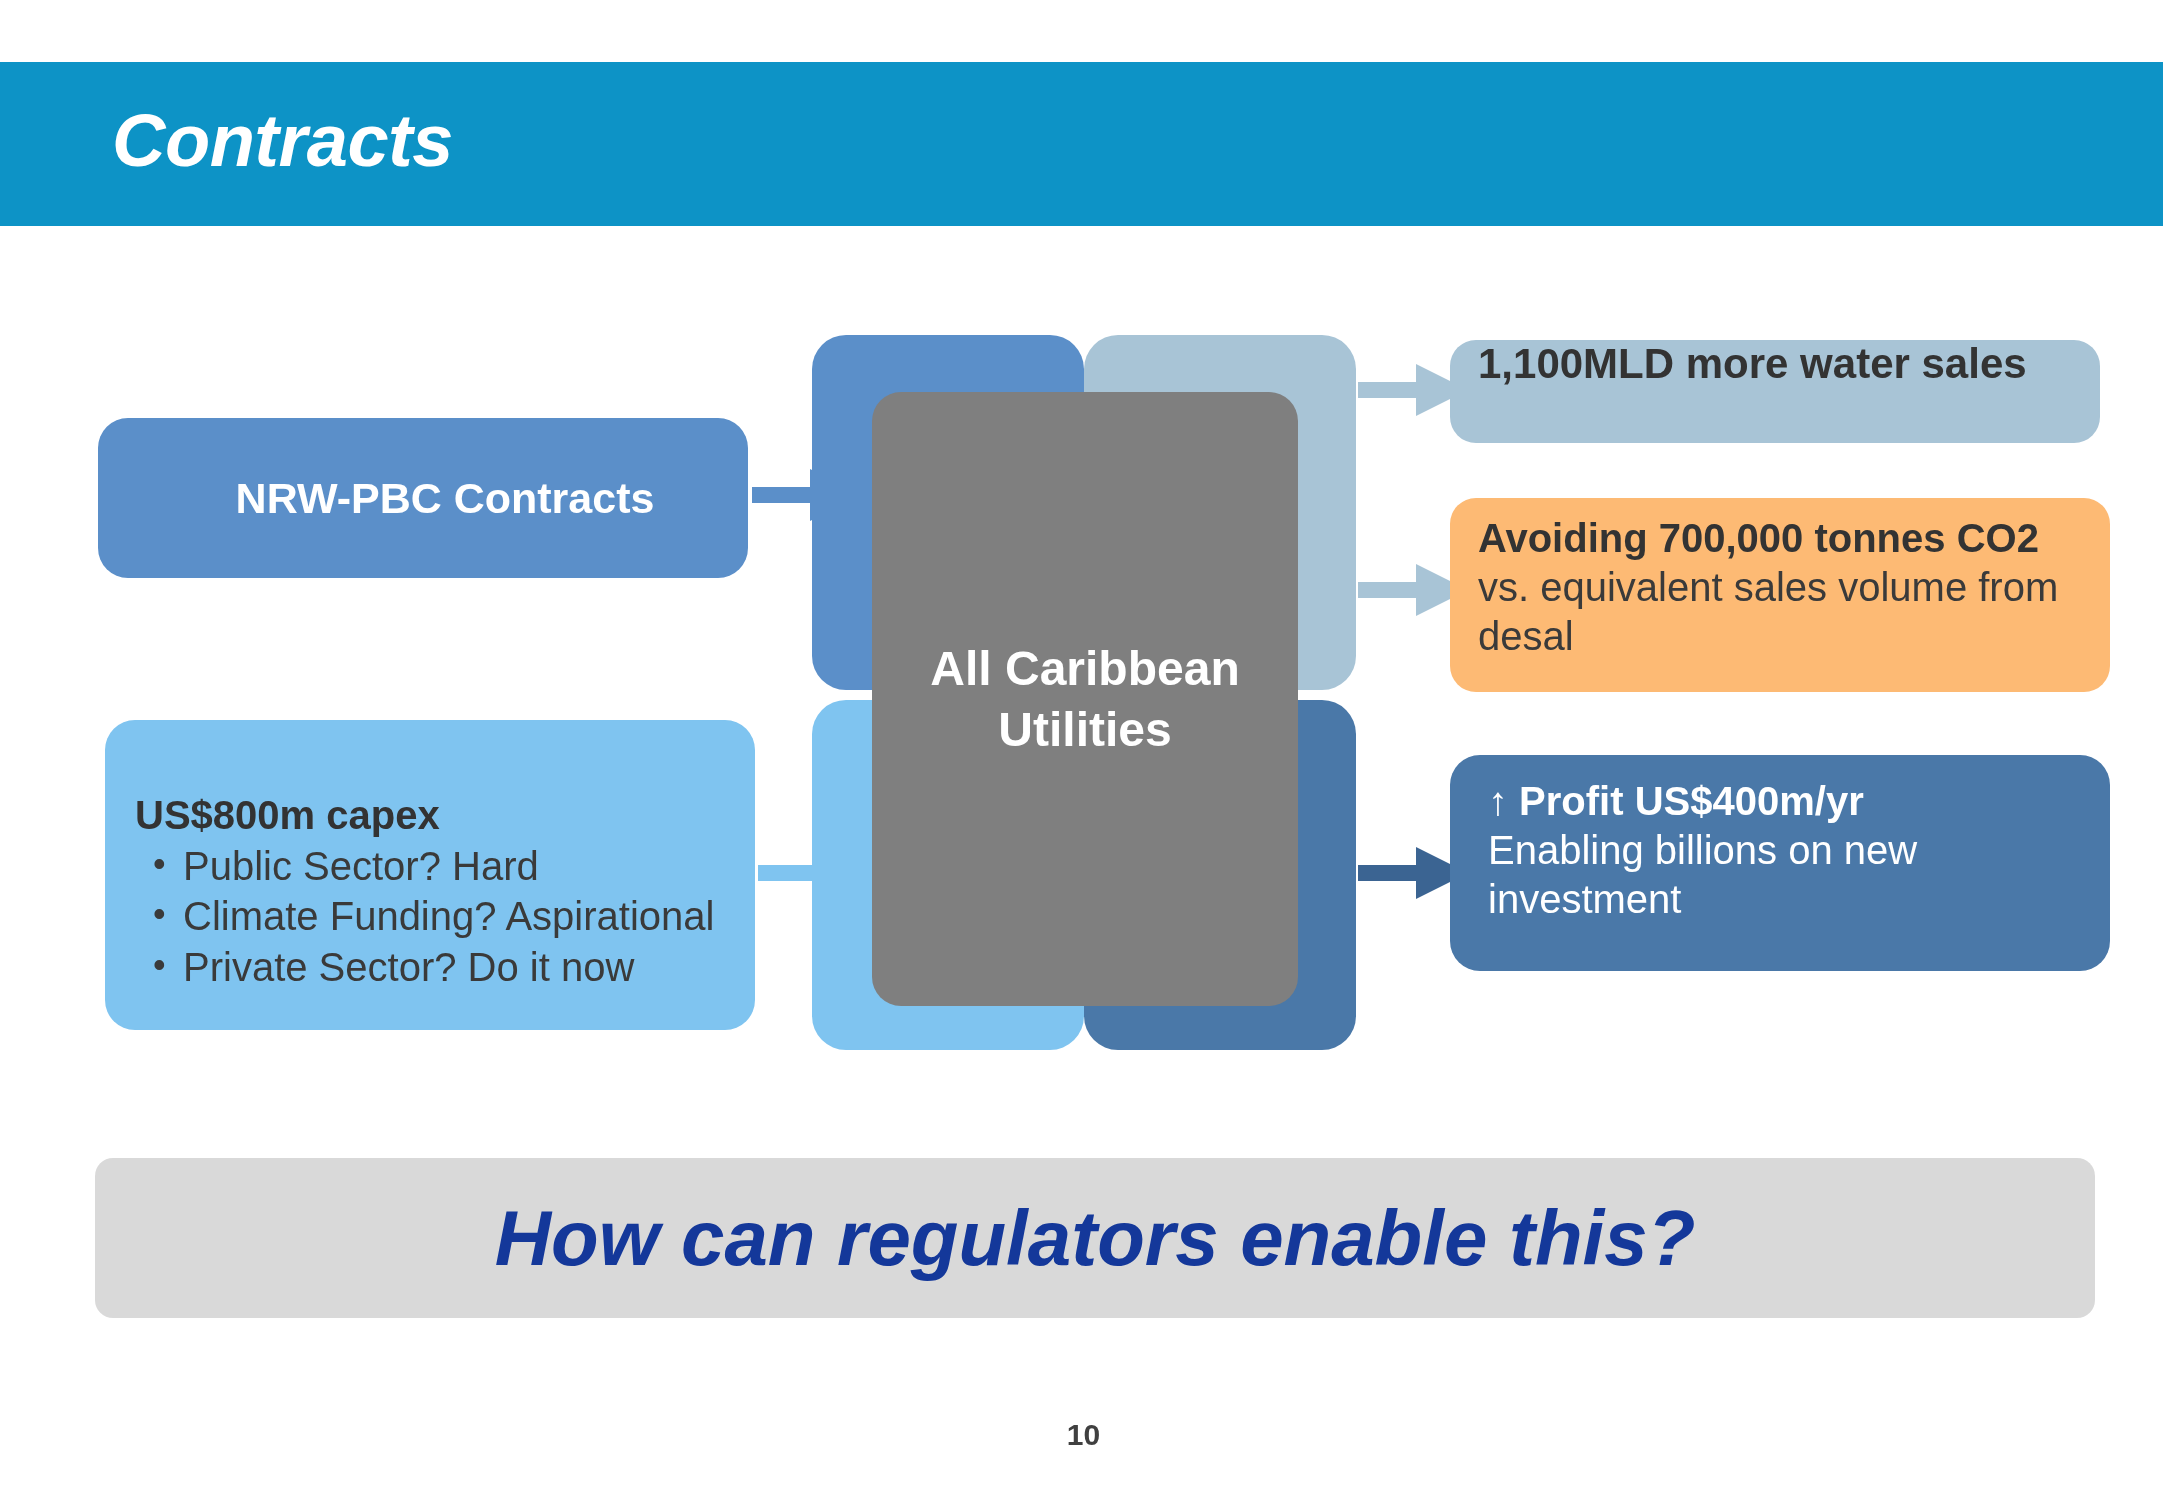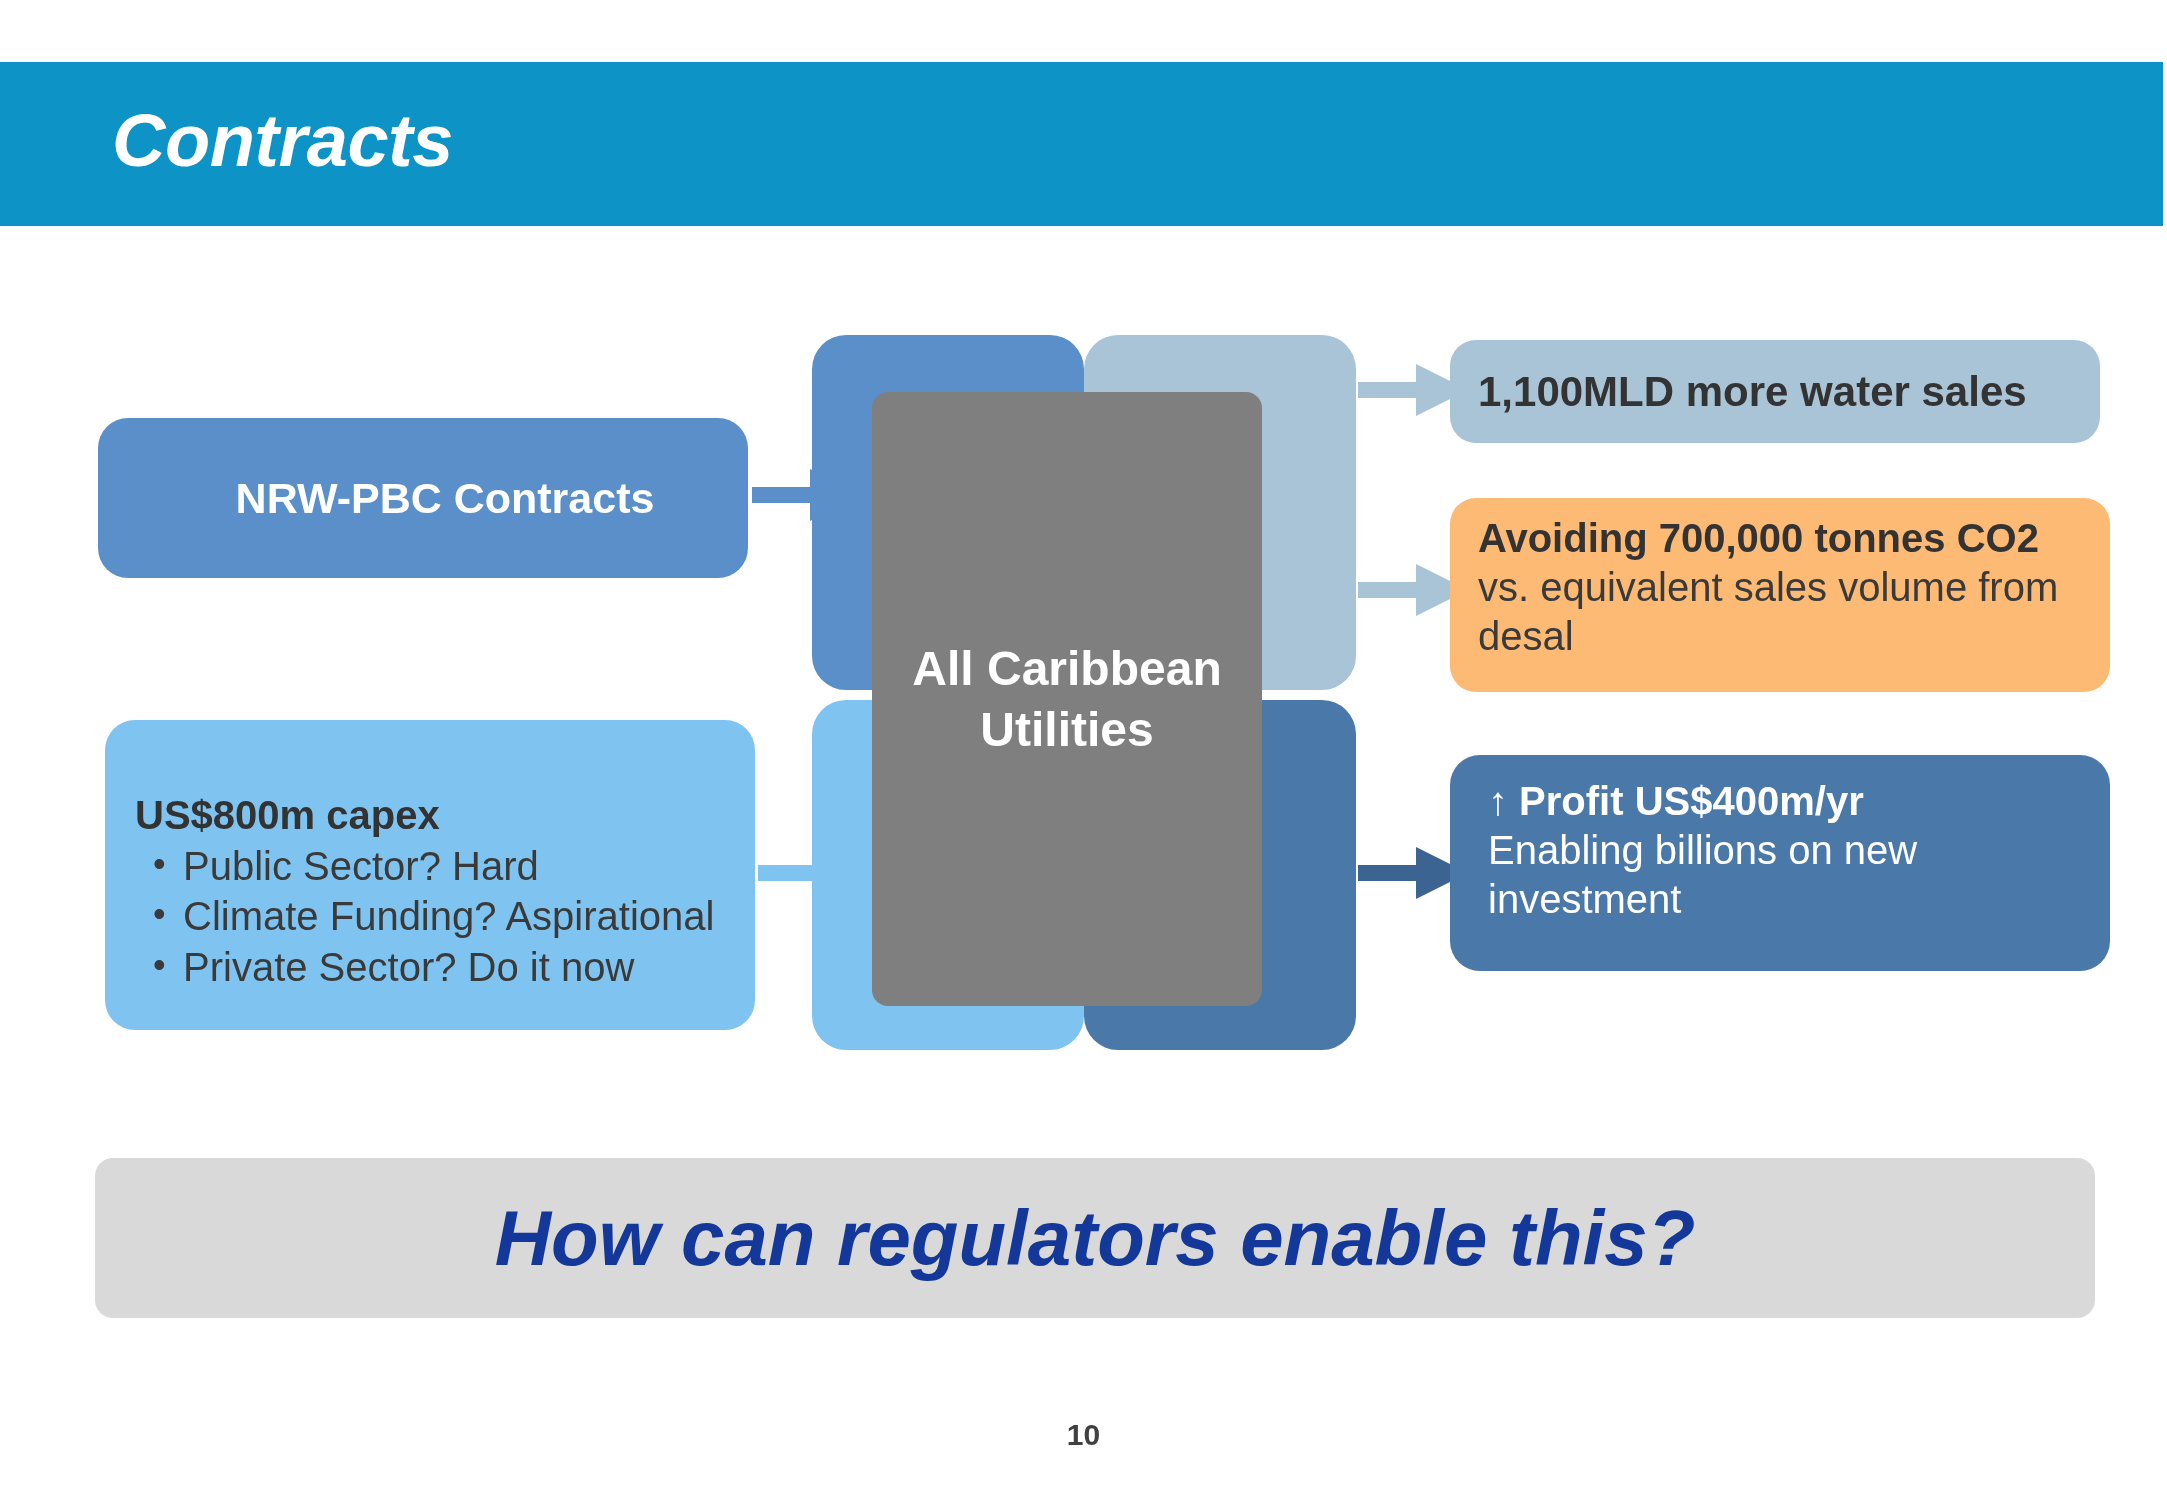--- a/index.html
+++ b/index.html
@@ -48,24 +48,24 @@
 
   
   #quad-tl { left: 812px;  top: 335px;  width: 272px; height: 355px; background: #5b8fc9; border-radius: 34px; }
   #quad-tr { left: 1084px; top: 335px; width: 272px; height: 355px; background: #a8c4d6; border-radius: 34px; }
   #quad-bl { left: 812px;  top: 700px;  width: 272px; height: 350px; background: #7fc4f0; border-radius: 34px; }
   #quad-br { left: 1084px; top: 700px; width: 272px; height: 350px; background: #4a78a8; border-radius: 34px; }
 
   #center-box {
     left: 872px;
     top: 392px;
-    width: 390px;
+    width: 426px;
     height: 614px;
     background: #7f7f7f;
-    border-radius: 16px;
+    border-radius: 29px;
     display: flex;
     align-items: center;
     justify-content: flex-start;
     text-align: center;
     z-index: 5;
   }
   #center-label {
     color: #ffffff;
     font-size: 48px;
     font-weight: bold;
@@ -132,21 +132,21 @@
 
   
   #box-water {
     left: 1450px;
     top: 340px;
     width: 650px;
     height: 103px;
     background: #a8c4d6;
     border-radius: 26px;
     display: flex;
-    align-items: center;
+    align-items: flex-start;
     padding-left: 28px;
     box-sizing: border-box;
   }
   #box-water .strong {
     color: #333333;
     font-size: 42px;
     font-weight: bold;
   }
 
   #box-co2 {

